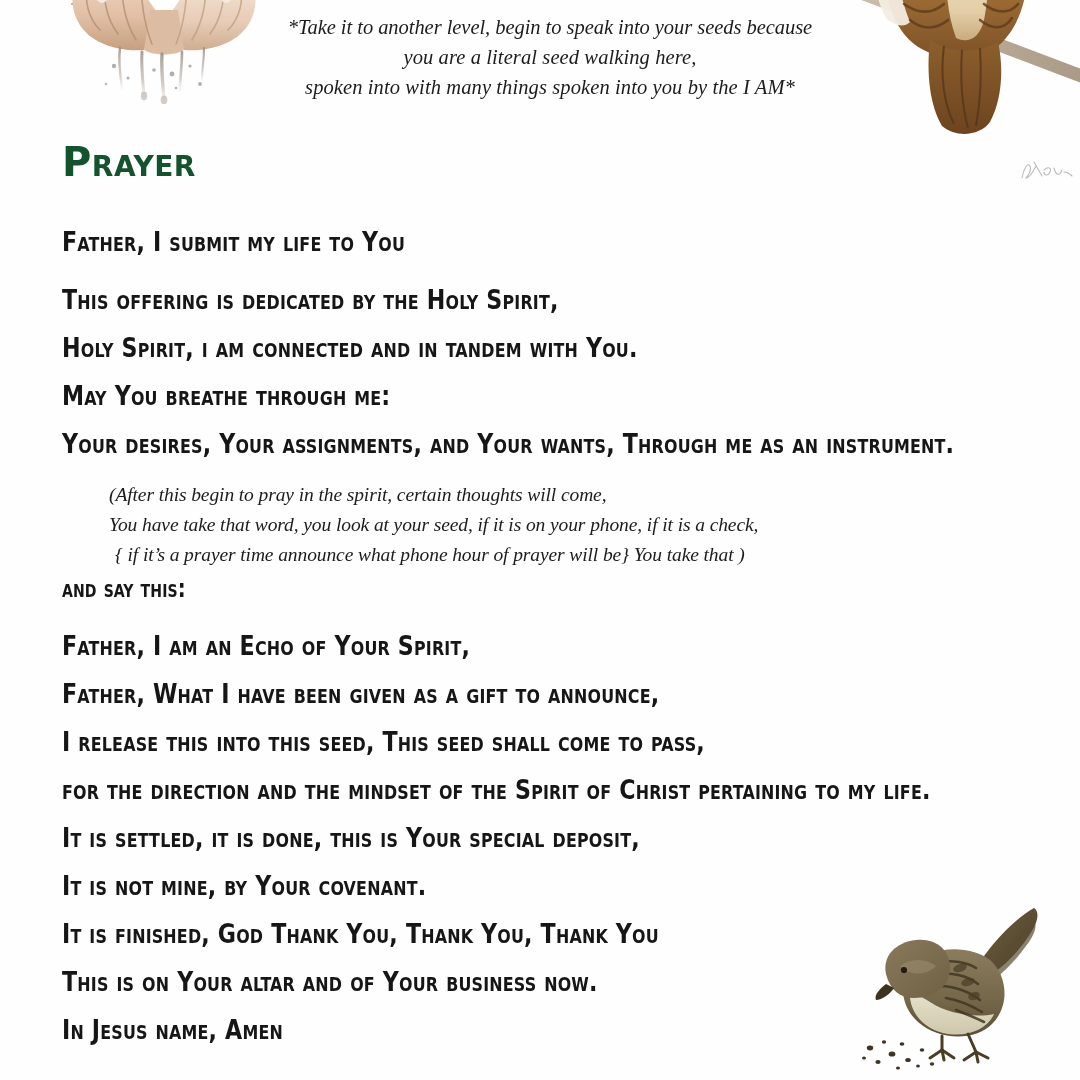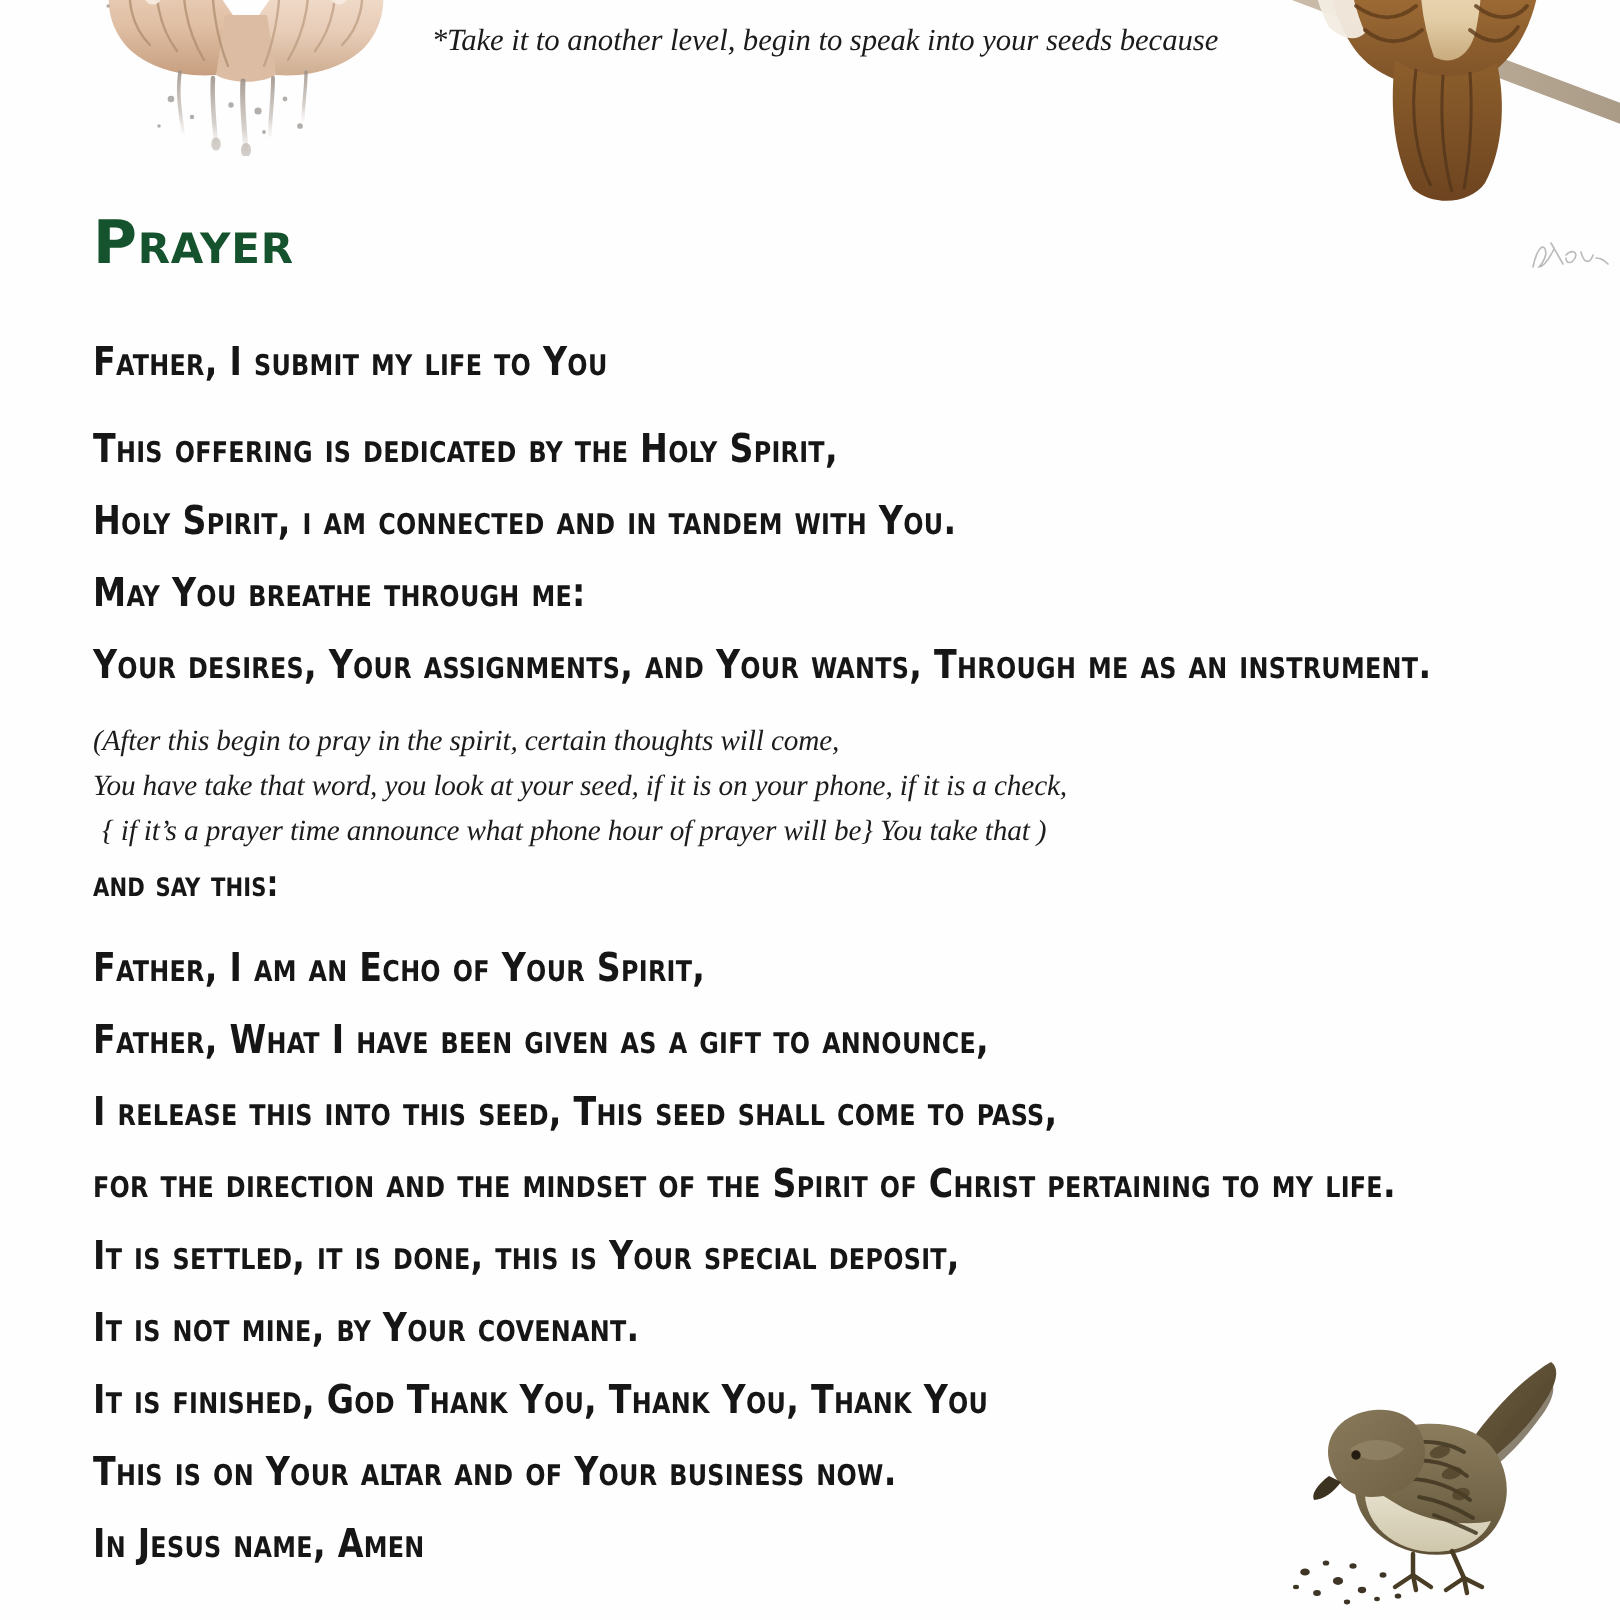--- a/index.html
+++ b/index.html
@@ -116,20 +116,21 @@
     margin-bottom: 2px;
   }
   .note-line {
     font-family: "Liberation Serif", "DejaVu Serif", serif;
     font-style: italic;
     font-size: 19.5px;
     line-height: 30px;
     color: #1c1c1c;
     white-space: nowrap;
     letter-spacing: -.1px;
+    margin-left: 47px;
   }
   .note-line.indent { padding-left: 6px; }
 
   .say-this {
     font-family: "DejaVu Sans Condensed", "DejaVu Sans", sans-serif;
     font-weight: 700;
     font-size: 24px;
     line-height: 34px;
     letter-spacing: .1px;
     color: #161616;
@@ -222,20 +223,22 @@
         <circle cx="48" cy="110" r="1.2"></circle>
           <circle cx="118" cy="114" r="1.3"></circle>
         <circle cx="8" cy="16" r="1.6"></circle>
           <circle cx="14" cy="30" r="1.1"></circle>
         <circle cx="202" cy="22" r="1.4"></circle>
       </g>
     </svg>
 
     <div class="header-quote">
       <span class="ql l1">*Take it to another level, begin to speak into your seeds because</span>
+      <span class="ql">you are a literal seed walking here,</span>
+      <span class="ql">spoken into with many things spoken into you by the I AM*</span>
     </div>
 
     <svg class="bird-perched-art" viewBox="0 0 246 212">
       <defs>
         <linearGradient id="bodyB" x1="0" y1="0" x2="0" y2="1">
           <stop offset="0%" stop-color="#a9702f"></stop>
           <stop offset="45%" stop-color="#9c6a34"></stop>
           <stop offset="100%" stop-color="#7d5228"></stop>
         </linearGradient>
         <linearGradient id="palePatch" x1="0" y1="0" x2="0" y2="1">

